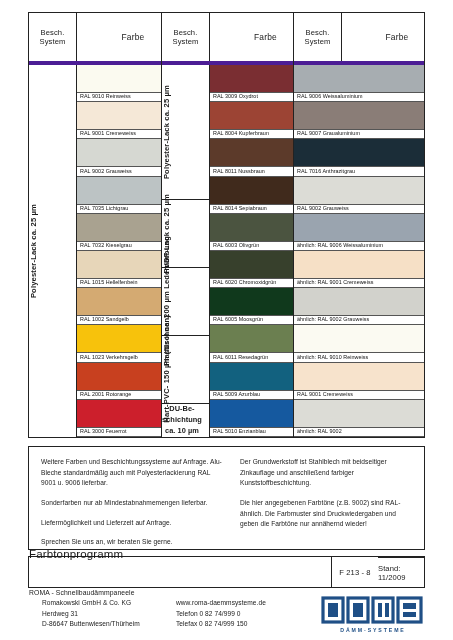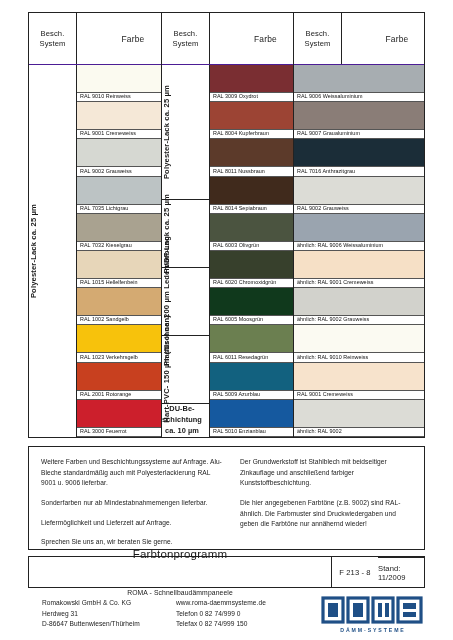--- a/index.html
+++ b/index.html
@@ -16,21 +16,21 @@
     position:absolute;left:28px;top:12px;width:397px;height:426px;
     border:1px solid #222;box-sizing:border-box;background:#fff;
   }
   .grid{display:flex;width:100%;height:100%;box-sizing:border-box;}
   .colgroup{display:flex;flex-direction:column;box-sizing:border-box;}
   .colgroup.g1{width:132px;}
   .colgroup.g2{width:132px;border-left:1px solid #222;}
   .colgroup.g3{width:131px;border-left:1px solid #222;}
 
   .head{
-    display:flex;height:52px;flex:0 0 52px;border-bottom:1px solid #4c1d95;box-sizing:border-box;gap:28px;
+    display:flex;height:52px;flex:0 0 52px;border-bottom:4px solid #4c1d95;box-sizing:border-box;gap:28px;
   }
   .head .h-sys{
     width:48px;flex:0 0 48px;border-right:1px solid #222;box-sizing:border-box;
     display:flex;align-items:center;justify-content:center;text-align:center;
     font-size:7.6px;line-height:1.25;letter-spacing:.1px;
   }
   .head .h-col{
     flex:1;display:flex;align-items:center;justify-content:center;
     font-size:8.4px;letter-spacing:.2px;
   }
@@ -77,21 +77,21 @@
   .note-p{font-size:6.6px;line-height:1.62;margin:0 0 9px 0;letter-spacing:.05px;}
   .note-p:last-child{margin-bottom:0;}
 
   
   .titleblock{
     position:absolute;left:28px;top:556px;width:397px;height:32px;
     border:1px solid #222;box-sizing:border-box;display:flex;background:#fff;
   }
   .tb-main{
     flex:1;box-sizing:border-box;display:flex;flex-direction:column;
-    align-items:center;justify-content:center;border-right:1px solid #222;gap:25px;
+    justify-content:center;border-right:1px solid #222;gap:25px;
   }
   .tb-title{font-size:11.5px;letter-spacing:.15px;line-height:1.15;}
   .tb-sub{font-size:6.8px;letter-spacing:.1px;margin-top:2px;}
   .tb-side{width:92px;flex:0 0 92px;display:flex;flex-direction:row;box-sizing:border-box;}
   .tb-side .cell{
     flex:1;display:flex;align-items:center;justify-content:center;
     font-size:7.6px;letter-spacing:.1px;box-sizing:border-box;
   }
   .tb-side .cell + .cell{border-top:1px solid #222;}
 

